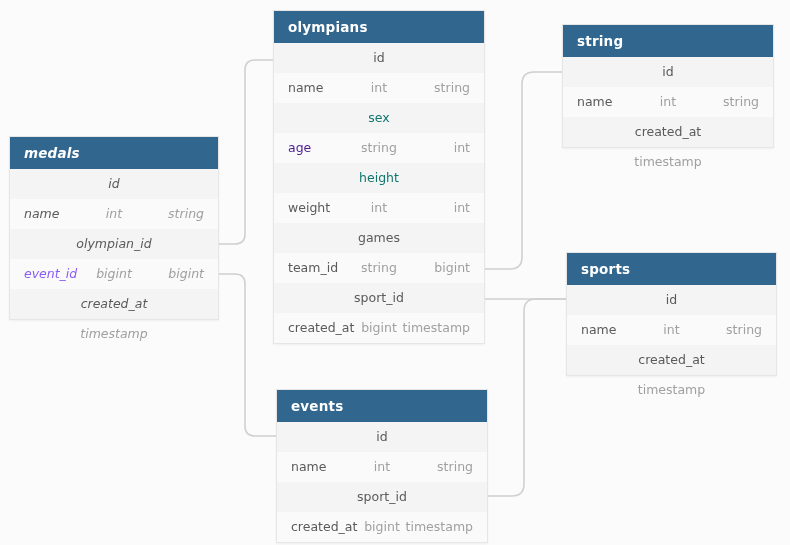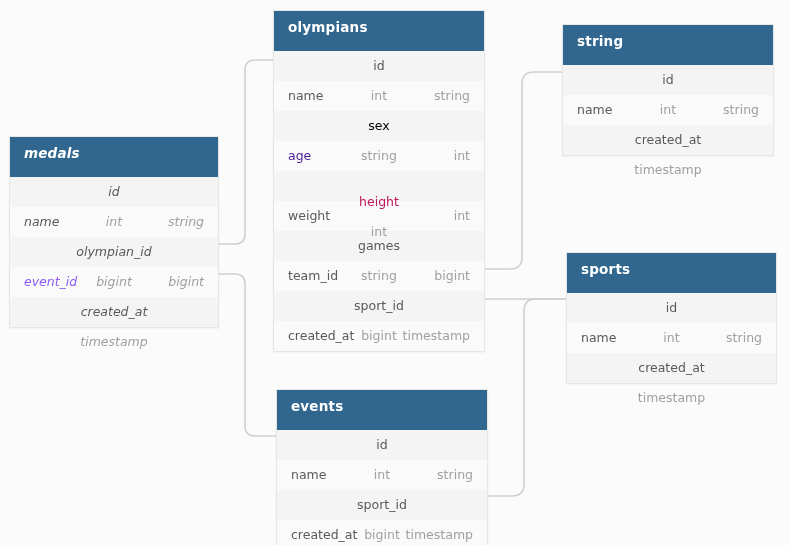--- a/index.html
+++ b/index.html
@@ -31,21 +31,21 @@
   }
   .entity {
     position: absolute;
     z-index: 2;
     background: #fafafa;
     border: 1px solid #e6e6e6;
     box-sizing: border-box;
     box-shadow: 0 1px 2px rgba(0,0,0,0.05);
   }
   .entity-header {
-    height: 40px;
+    height: 32px;
     line-height: 32px;
     padding: 0 14px;
     font-size: 13.5px;
     font-weight: bold;
     color: #ffffff;
     letter-spacing: 0.2px;
     box-sizing: border-box;
   }
   .field-row {
     height: 30px;
@@ -113,29 +113,29 @@
       <div class="entity-header" style="background: rgb(49, 103, 143);">olympians</div>
       <div class="field-row odd">
         <span class="field-name" style="color: rgb(90, 90, 90);">id</span>
         <span class="field-type" style="color: rgb(160, 160, 160);">int</span>
       </div>
       <div class="field-row even">
         <span class="field-name" style="color: rgb(90, 90, 90);">name</span>
         <span class="field-type" style="color: rgb(160, 160, 160);">string</span>
       </div>
       <div class="field-row odd">
-        <span class="field-name" style="color: #000000;">sex</span>
+        <span class="field-name" style="color: #0f766e;">sex</span>
         <span class="field-type" style="color: rgb(160, 160, 160);">string</span>
       </div>
       <div class="field-row even">
         <span class="field-name" style="color: #4c1d95;">age</span>
         <span class="field-type" style="color: rgb(160, 160, 160);">int</span>
       </div>
       <div class="field-row odd">
-        <span class="field-name" style="color: #be185d; margin-top: 16px;">height</span>
+        <span class="field-name" style="color: #0f766e;">height</span>
         <span class="field-type" style="color: rgb(160, 160, 160);">int</span>
       </div>
       <div class="field-row even">
         <span class="field-name" style="color: rgb(90, 90, 90);">weight</span>
         <span class="field-type" style="color: rgb(160, 160, 160);">int</span>
       </div>
       <div class="field-row odd">
         <span class="field-name" style="color: rgb(90, 90, 90);">games</span>
         <span class="field-type" style="color: rgb(160, 160, 160);">string</span>
       </div>

